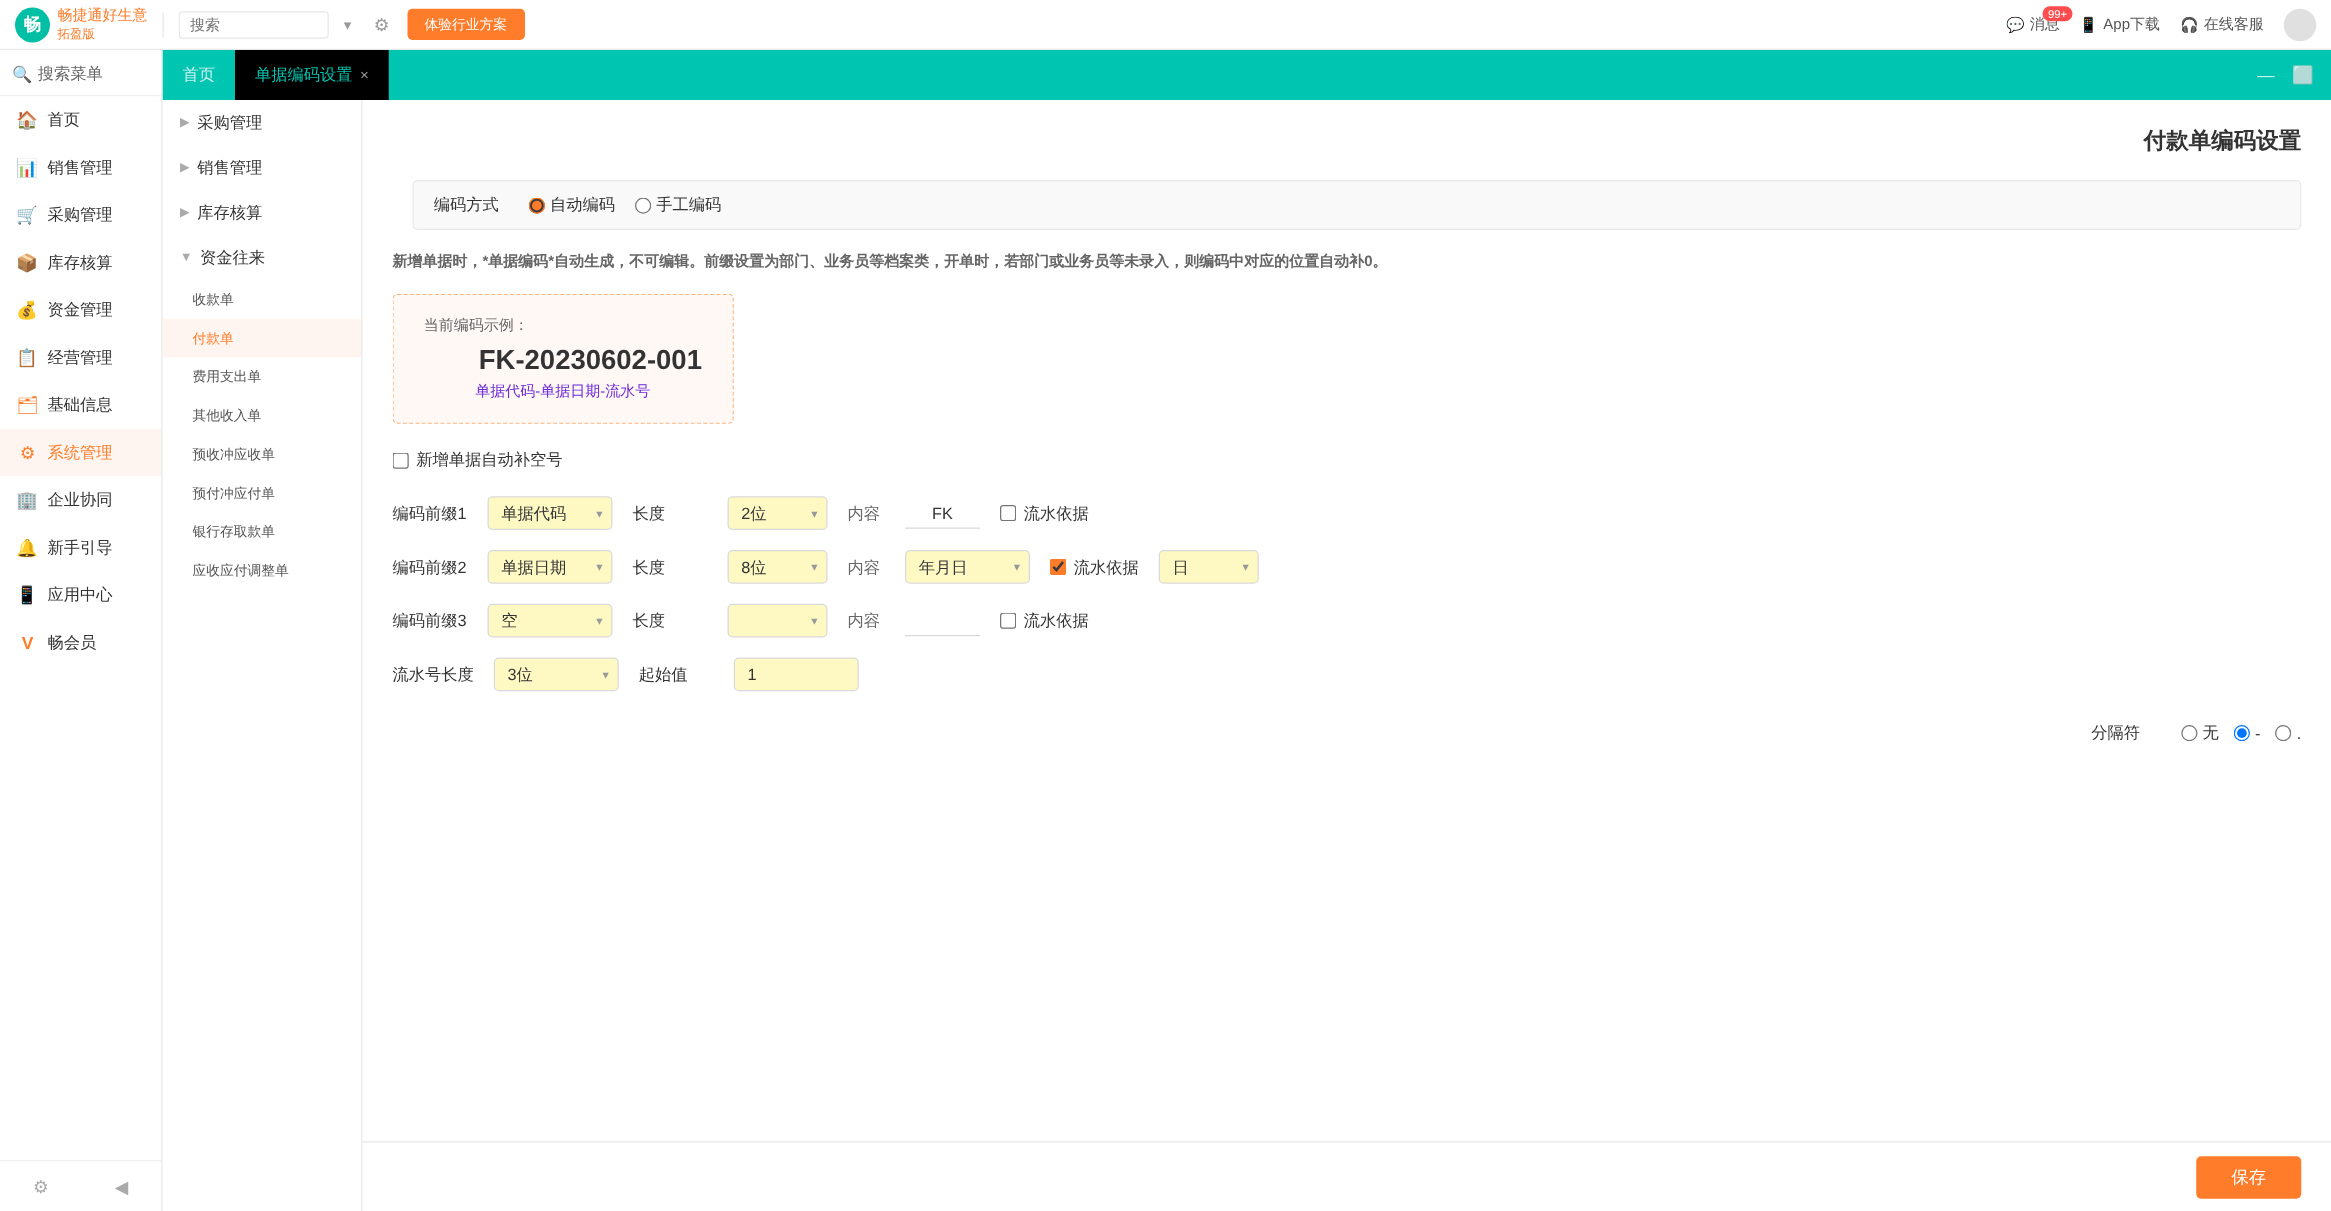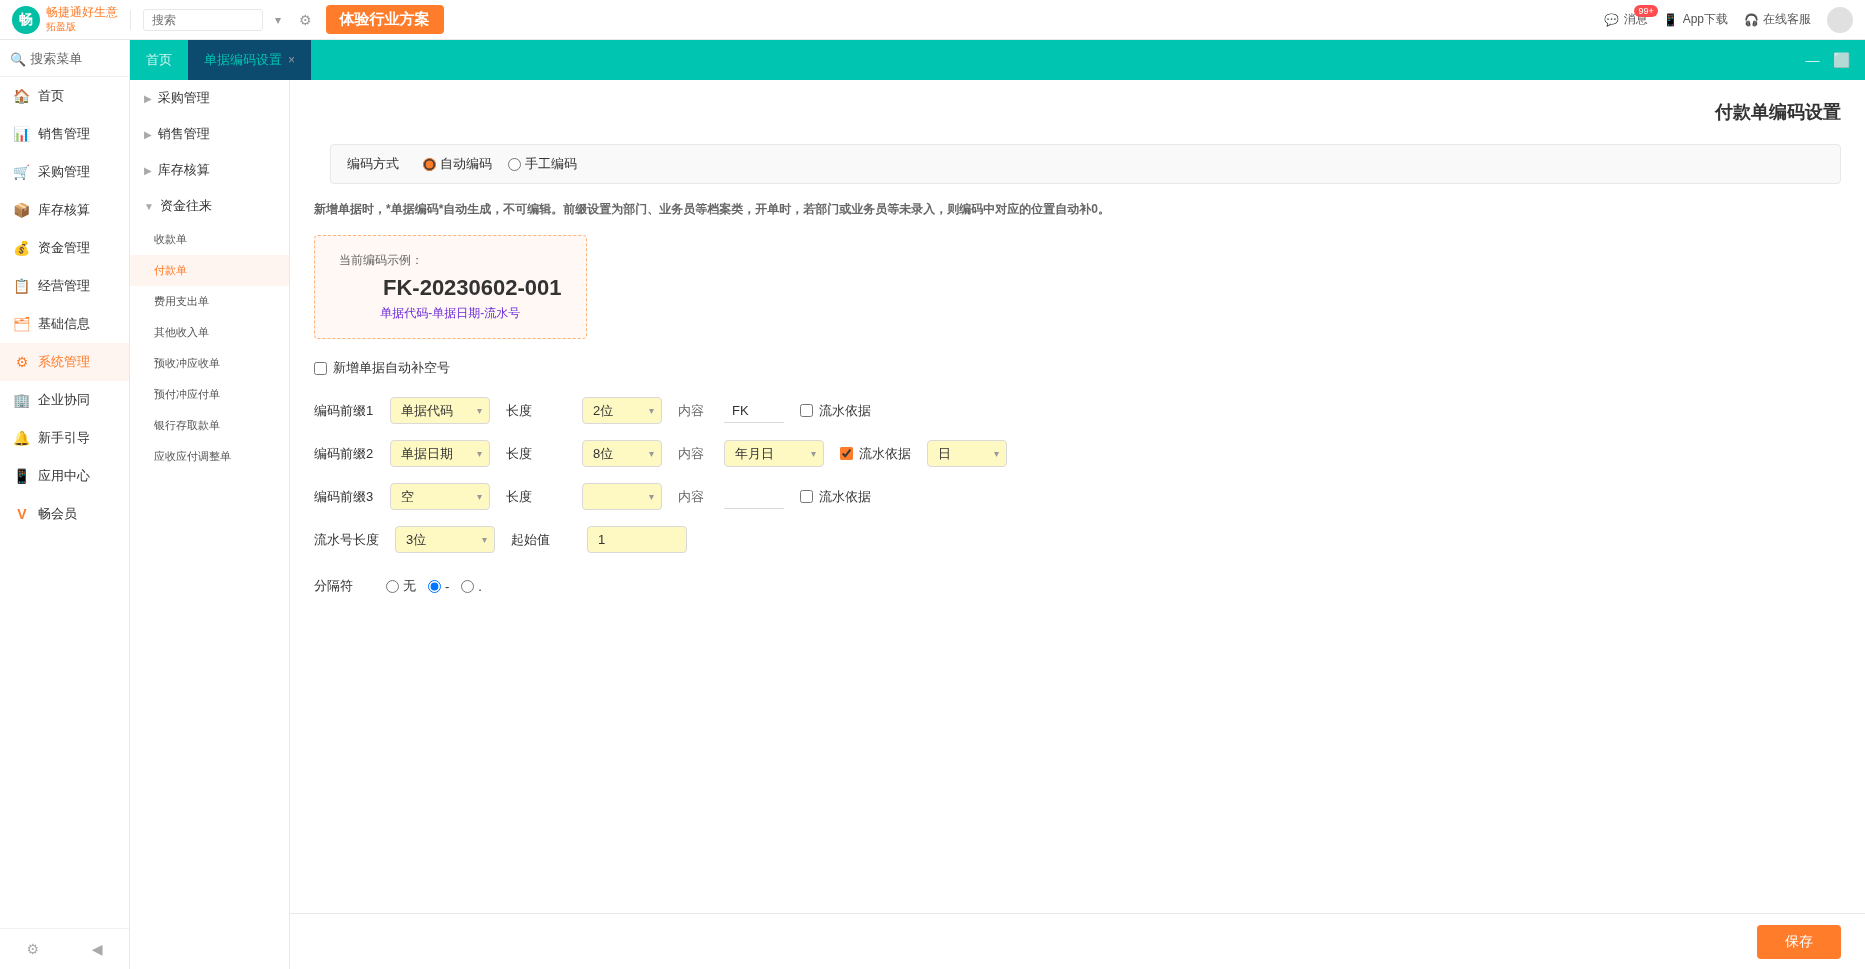--- a/index.html
+++ b/index.html
@@ -9,21 +9,21 @@
     .topbar { height: 40px; background: #fff; display: flex; align-items: center; padding: 0 12px; border-bottom: 1px solid #e8e8e8; justify-content: space-between; flex-shrink: 0; }
     .topbar-left { display: flex; align-items: center; gap: 8px; }
     .topbar-logo { display: flex; align-items: center; gap: 6px; }
     .topbar-logo-icon { width: 28px; height: 28px; background: #00bfa5; border-radius: 50%; display: flex; align-items: center; justify-content: center; color: white; font-size: 14px; font-weight: bold; }
     .topbar-logo-text { font-size: 12px; color: #ff7c2a; line-height: 1.3; }
     .topbar-logo-sub { font-size: 10px; color: #ff7c2a; }
     .topbar-divider { width: 1px; height: 20px; background: #e8e8e8; margin: 0 4px; }
     .topbar-input { border: 1px solid #e8e8e8; border-radius: 3px; padding: 3px 8px; font-size: 12px; color: #999; width: 120px; }
     .topbar-arrow { color: #999; font-size: 12px; cursor: pointer; padding: 2px 4px; }
     .topbar-gear { color: #999; font-size: 14px; cursor: pointer; padding: 2px 6px; }
-    .topbar-btn-trial { background: #ff7c2a; color: white; border: none; border-radius: 4px; padding: 5px 14px; font-size: 15px; cursor: pointer; font-weight: bold; }
+    .topbar-btn-trial { background: #ff7c2a; color: white; border: none; border-radius: 4px; padding: 5px 14px; font-size: 11px; cursor: pointer; }
     .topbar-right { display: flex; align-items: center; gap: 16px; }
     .topbar-right-item { display: flex; align-items: center; gap: 4px; font-size: 12px; color: #555; cursor: pointer; position: relative; }
     .badge { position: absolute; top: -6px; right: -10px; background: #ff4d4f; color: white; font-size: 9px; border-radius: 8px; padding: 1px 4px; min-width: 16px; text-align: center; }
     .topbar-avatar { width: 26px; height: 26px; background: #e0e0e0; border-radius: 50%; }
 
     
     .main-layout { display: flex; flex: 1; overflow: hidden; }
 
     
     .sidebar { width: 130px; background: #fff; border-right: 1px solid #e8e8e8; display: flex; flex-direction: column; overflow-y: auto; flex-shrink: 0; }
@@ -33,21 +33,21 @@
     .sidebar-item-icon { width: 16px; height: 16px; display: flex; align-items: center; justify-content: center; color: #ff7c2a; font-size: 14px; }
     .sidebar-bottom { margin-top: auto; border-top: 1px solid #f0f0f0; padding: 8px 0; display: flex; align-items: center; justify-content: space-around; }
     .sidebar-bottom-btn { cursor: pointer; color: #aaa; font-size: 14px; padding: 4px 8px; }
 
     
     .content-area { flex: 1; display: flex; flex-direction: column; overflow: hidden; }
 
     
     .tabbar { height: 40px; background: #00c5b0; display: flex; align-items: center; padding: 0 0; flex-shrink: 0; }
     .tab { display: flex; align-items: center; gap: 6px; padding: 0 16px; height: 40px; cursor: pointer; font-size: 13px; color: rgba(255,255,255,0.8); }
-    .tab.active { background: #0c4a6e; color: #00c5b0; }
+    .tab.active { background: #000000; color: #00c5b0; }
     .tab-close { font-size: 12px; color: #999; cursor: pointer; }
     .tab-actions { margin-left: auto; display: flex; align-items: center; padding-right: 10px; gap: 6px; }
     .tab-action-btn { color: rgba(255,255,255,0.8); cursor: pointer; font-size: 14px; padding: 4px; }
 
     
     .page-content { flex: 1; overflow-y: auto; background: #fff; padding: 20px 24px; }
     .page-title { font-size: 18px; font-weight: 600; color: #333; margin-bottom: 20px; text-align: right; }
 
     
     .encoding-method { display: flex; align-items: center; gap: 16px; padding: 10px 16px; background: #f9f9f9; border: 1px solid #e8e8e8; border-radius: 4px; margin-bottom: 16px; font-size: 13px; margin-left: 16px; }
@@ -67,28 +67,28 @@
     .checkbox-row input { accent-color: #ff7c2a; }
 
     
     .form-section { display: flex; flex-direction: column; gap: 16px; margin-bottom: 20px; }
     .form-row { display: flex; align-items: center; gap: 16px; flex-wrap: wrap; }
     .form-label { font-size: 13px; color: #333; min-width: 60px; }
     .form-select { border: 1px solid #d9d9d9; border-radius: 4px; padding: 5px 24px 5px 10px; font-size: 13px; color: #333; background: #fef9c3; appearance: none; cursor: pointer; position: relative; min-width: 100px; }
     .select-wrapper { position: relative; display: inline-flex; align-items: center; }
     .select-wrapper::after { content: '▾'; position: absolute; right: 8px; font-size: 10px; color: #999; pointer-events: none; }
     .form-select-sm { min-width: 80px; }
-    .form-input-readonly { border: none; border-bottom: 1px solid #d9d9d9; padding: 4px 8px; font-size: 13px; min-width: 60px; background: transparent; color: #333; }
+    .form-input-readonly { border: none; border-bottom: 1px solid #d9d9d9; padding: 4px 8px; font-size: 13px; min-width: 60px; background: transparent; color: #333; text-align: center; }
     .content-label { font-size: 13px; color: #666; margin-right: 4px; }
     .checkbox-inline { display: flex; align-items: center; gap: 6px; font-size: 13px; color: #333; }
     .checkbox-inline input { accent-color: #ff7c2a; }
     .checkbox-checked input { accent-color: #ff7c2a; }
 
     
-    .separator-row { display: flex; align-items: center; gap: 12px; margin-top: 8px; }
+    .separator-row { display: flex; align-items: center; gap: 12px; margin-top: 8px; justify-content: flex-end; }
     .separator-label { font-size: 13px; color: #333; min-width: 60px; }
     .radio-group { display: flex; align-items: center; gap: 12px; }
     .radio-dot { display: flex; align-items: center; gap: 4px; font-size: 13px; cursor: pointer; }
 
     
     .page-footer { height: 56px; background: #fff; border-top: 1px solid #e8e8e8; display: flex; align-items: center; justify-content: flex-end; padding: 0 24px; flex-shrink: 0; }
     .btn-save { background: #ff7c2a; color: white; border: none; border-radius: 4px; padding: 8px 28px; font-size: 14px; cursor: pointer; }
 
     
     .submenu { padding: 0; }

